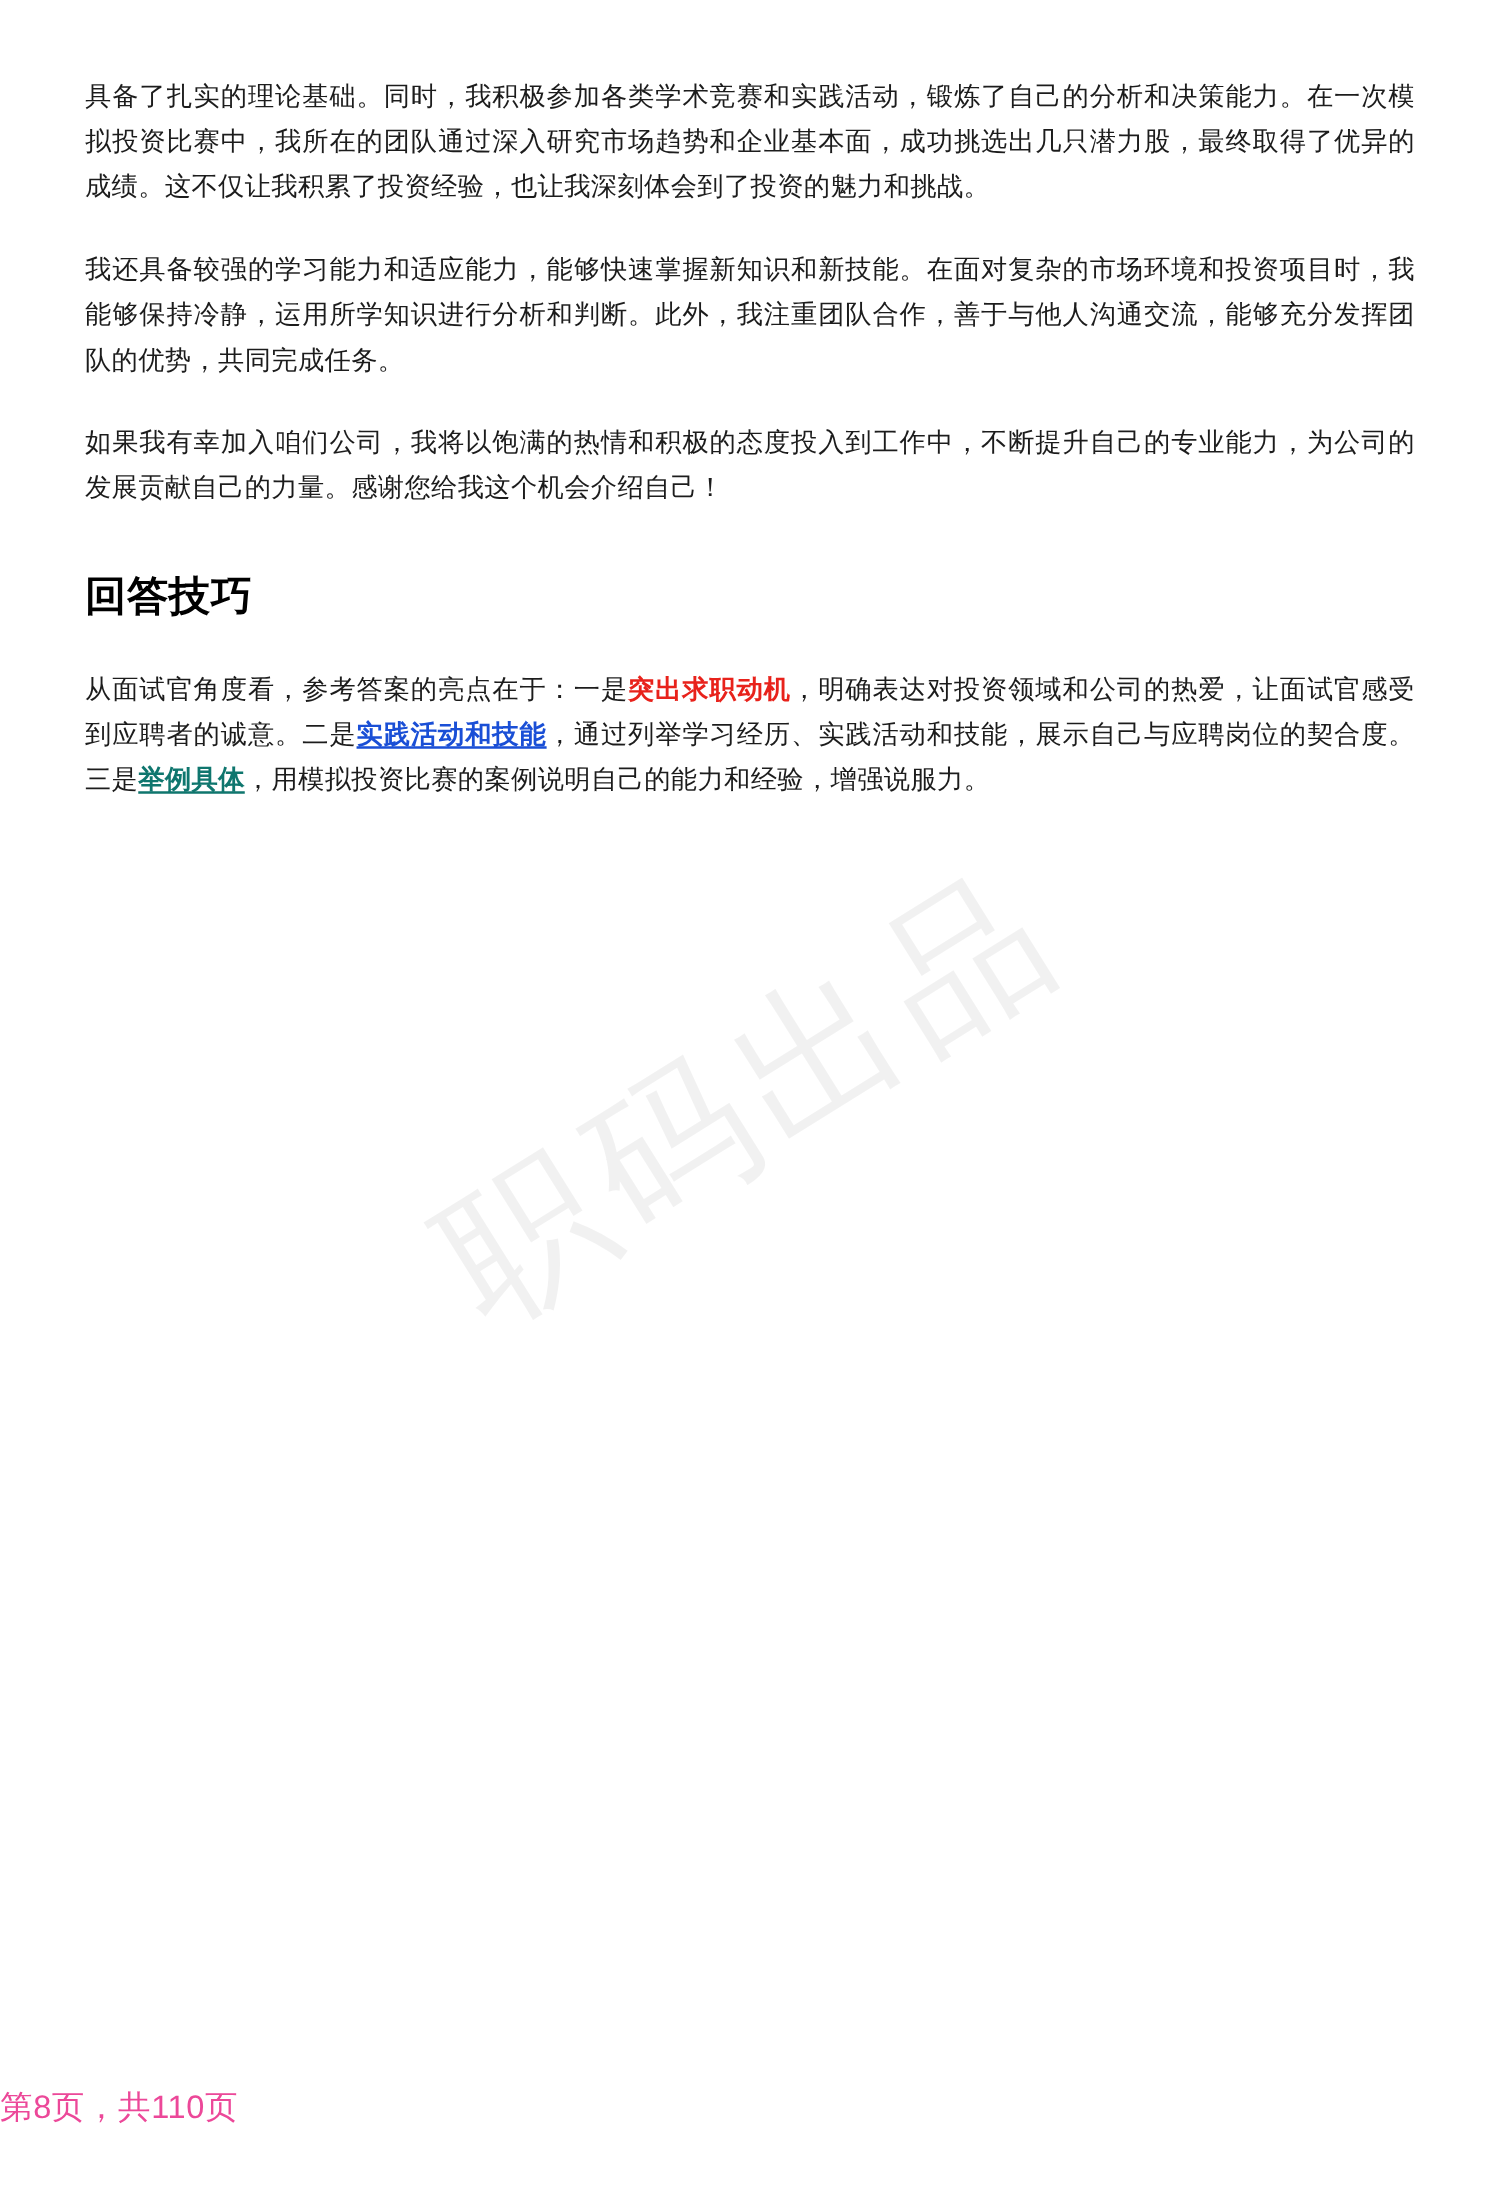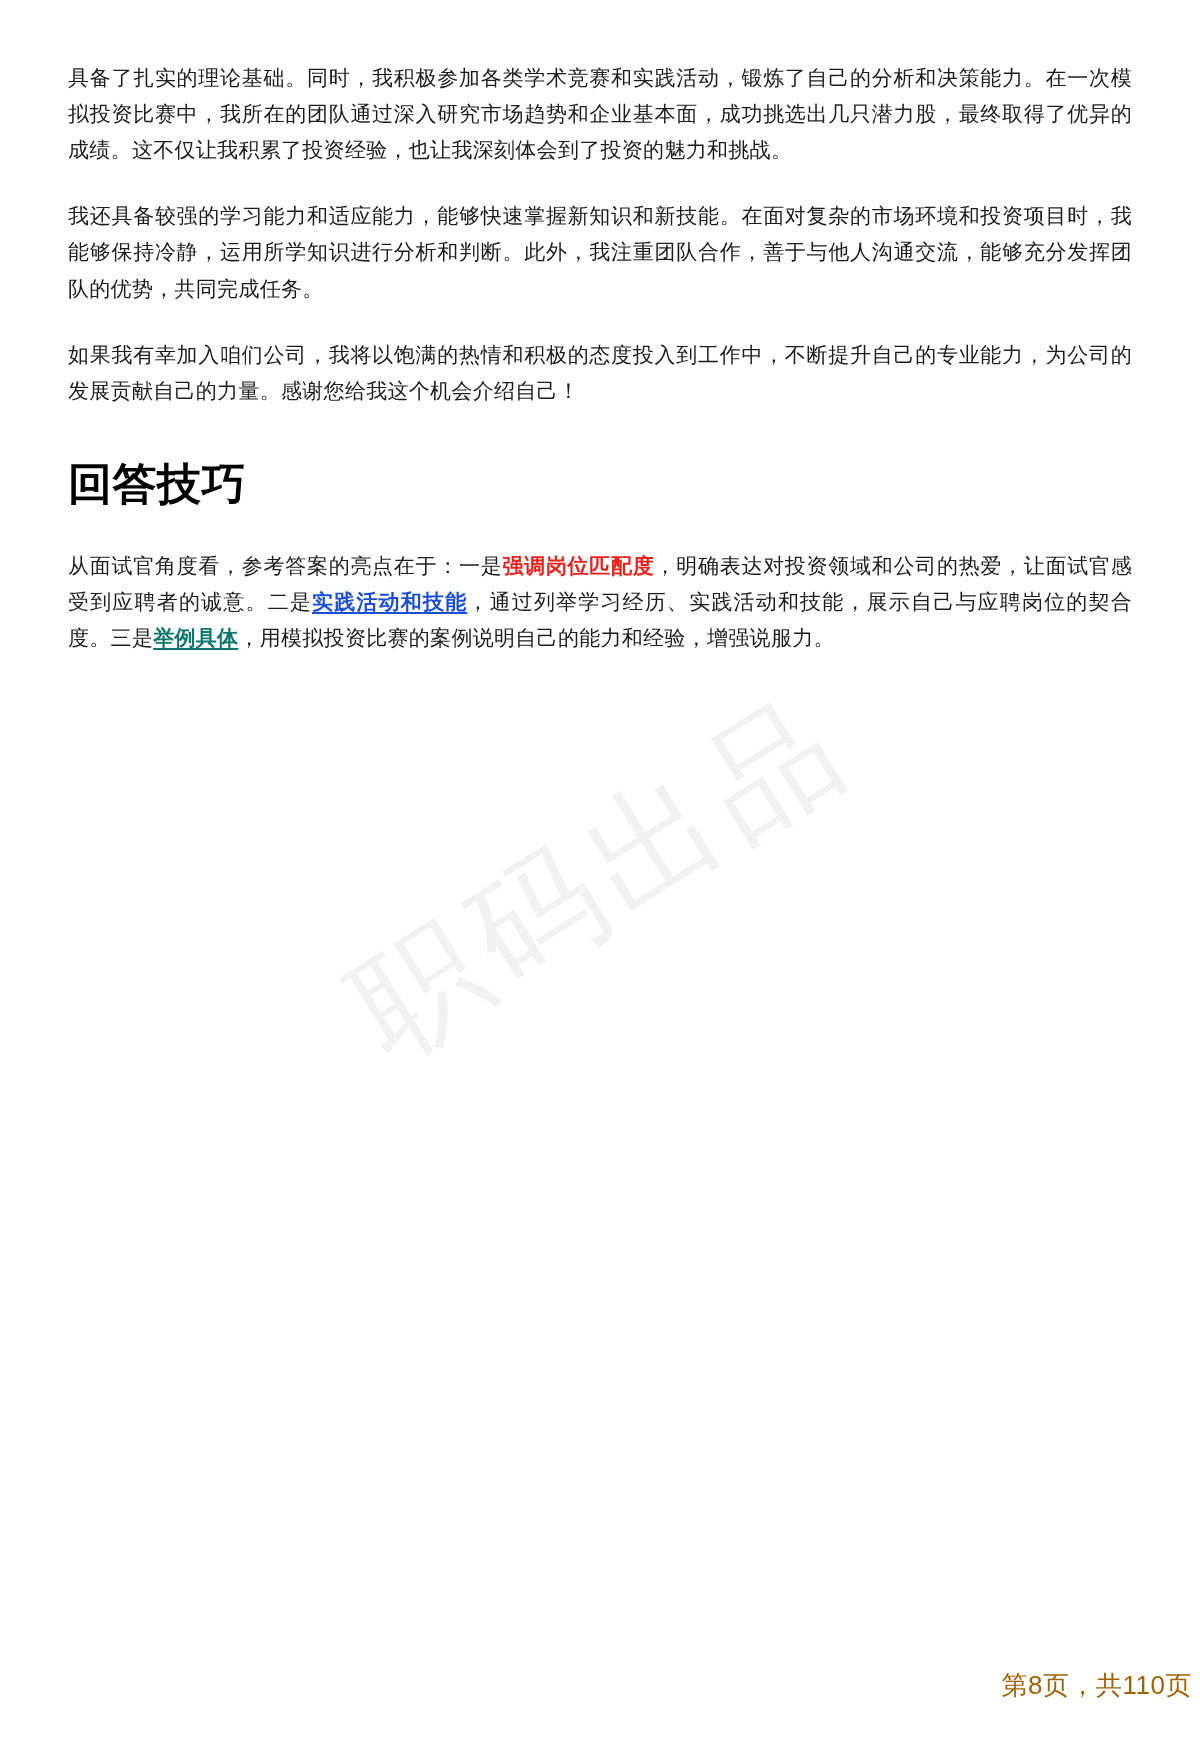--- a/index.html
+++ b/index.html
@@ -25,21 +25,21 @@
   }
   p.para {
     font-size: 21px;
     line-height: 1.72;
     margin: 0 0 30px 0;
     text-align: justify;
     letter-spacing: 0.3px;
     color: #1c1c1c;
   }
   h2.section-heading {
-    font-size: 44px;
+    font-size: 33px;
     font-weight: bold;
     margin: 46px 0 34px 0;
     color: #000000;
     letter-spacing: 0.5px;
   }
   .hl-red {
     color: #e8221b;
     font-weight: bold;
   }
   .hl-blue {
@@ -72,23 +72,23 @@
     transform: rotate(-32deg);
     white-space: nowrap;
     letter-spacing: 10px;
     font-weight: 500;
   }
   .footer {
     position: absolute;
     left: 0;
     bottom: 52px;
     width: 1192px;
-    text-align: right;
+    text-align: left;
     font-size: 26px;
-    color: #a16207;
+    color: #ec4899;
     letter-spacing: 0.5px;
   }
 </style>
 </head>
 <body>
 
 <div class="page">
 
   <div class="watermark">
     <span>职码出品</span>
@@ -97,21 +97,21 @@
   <div class="content">
 
     <p class="para">具备了扎实的理论基础。同时，我积极参加各类学术竞赛和实践活动，锻炼了自己的分析和决策能力。在一次模拟投资比赛中，我所在的团队通过深入研究市场趋势和企业基本面，成功挑选出几只潜力股，最终取得了优异的成绩。这不仅让我积累了投资经验，也让我深刻体会到了投资的魅力和挑战。</p>
 
     <p class="para">我还具备较强的学习能力和适应能力，能够快速掌握新知识和新技能。在面对复杂的市场环境和投资项目时，我能够保持冷静，运用所学知识进行分析和判断。此外，我注重团队合作，善于与他人沟通交流，能够充分发挥团队的优势，共同完成任务。</p>
 
     <p class="para">如果我有幸加入咱们公司，我将以饱满的热情和积极的态度投入到工作中，不断提升自己的专业能力，为公司的发展贡献自己的力量。感谢您给我这个机会介绍自己！</p>
 
     <h2 class="section-heading">回答技巧</h2>
 
-    <p class="para"><span>从面试官角度看，参考答案的亮点在于：一是</span><span class="hl-red">强调岗位匹配度</span><span>，明确表达对投资领域和公司的热爱，让面试官感受到应聘者的诚意。二是</span><span class="hl-blue">实践活动和技能</span><span>，通过列举学习经历、实践活动和技能，展示自己与应聘岗位的契合度。三是</span><span class="hl-green">举例具体</span><span>，用模拟投资比赛的案例说明自己的能力和经验，增强说服力。</span></p>
+    <p class="para"><span>从面试官角度看，参考答案的亮点在于：一是</span><span class="hl-red">突出求职动机</span><span>，明确表达对投资领域和公司的热爱，让面试官感受到应聘者的诚意。二是</span><span class="hl-blue">实践活动和技能</span><span>，通过列举学习经历、实践活动和技能，展示自己与应聘岗位的契合度。三是</span><span class="hl-green">举例具体</span><span>，用模拟投资比赛的案例说明自己的能力和经验，增强说服力。</span></p>
 
 
 
   </div>
 
   <div class="footer">第8页，共110页</div>
 
 </div>
 
 </body></html>

